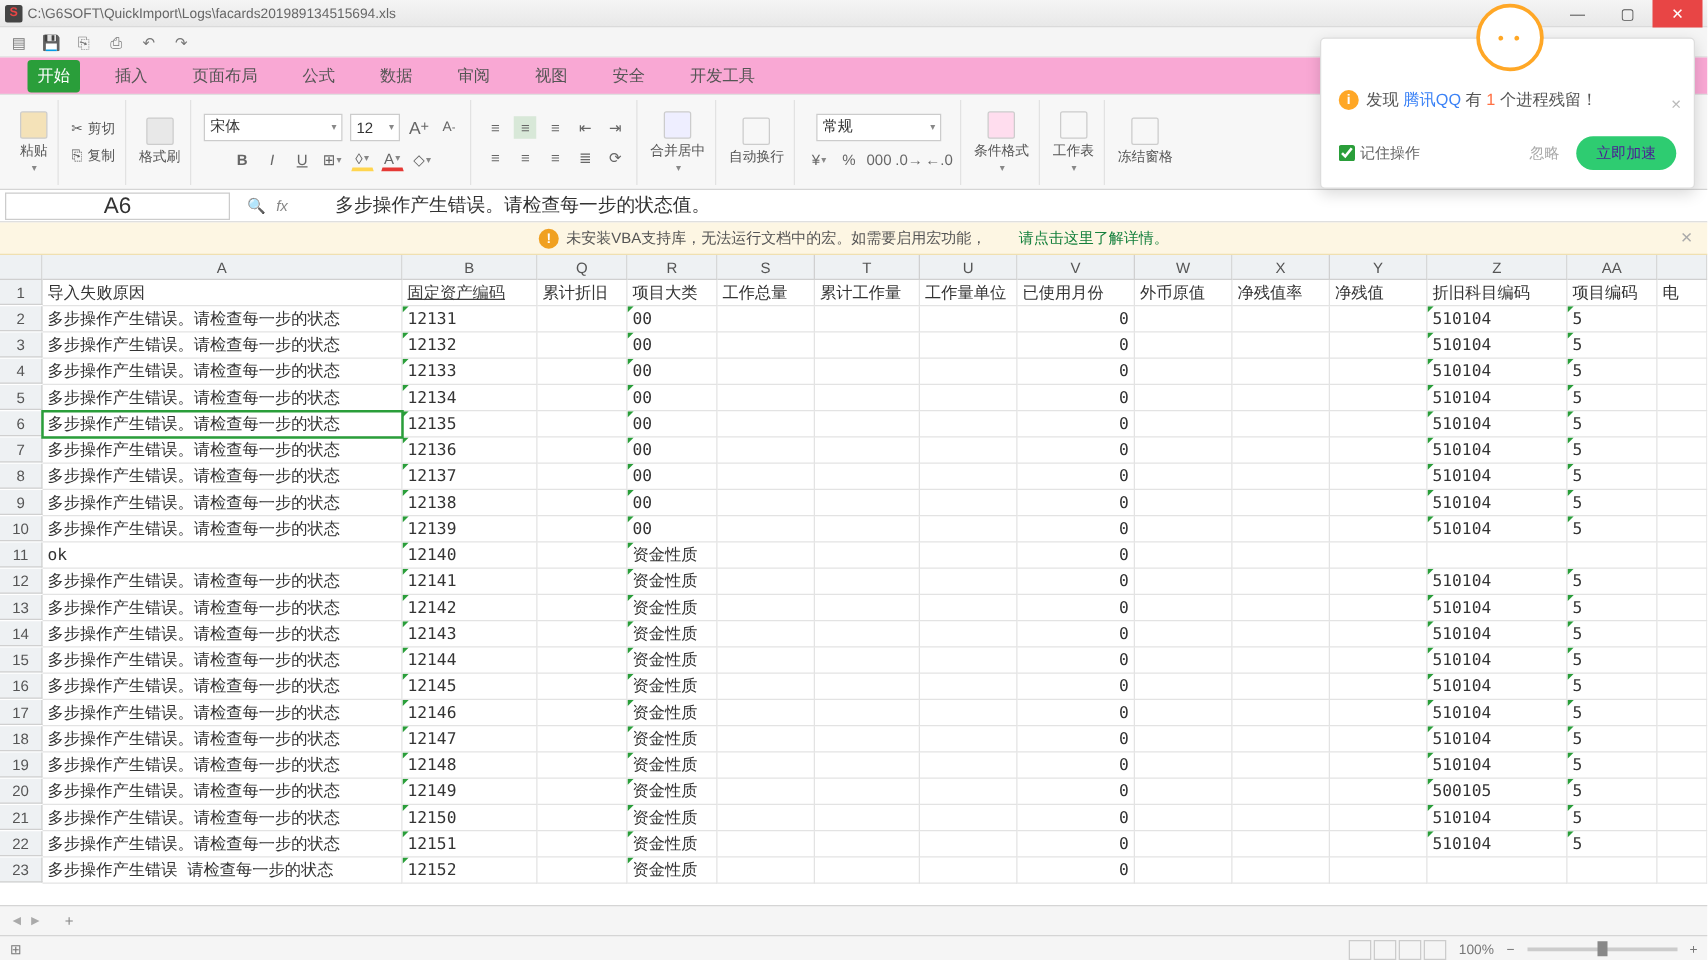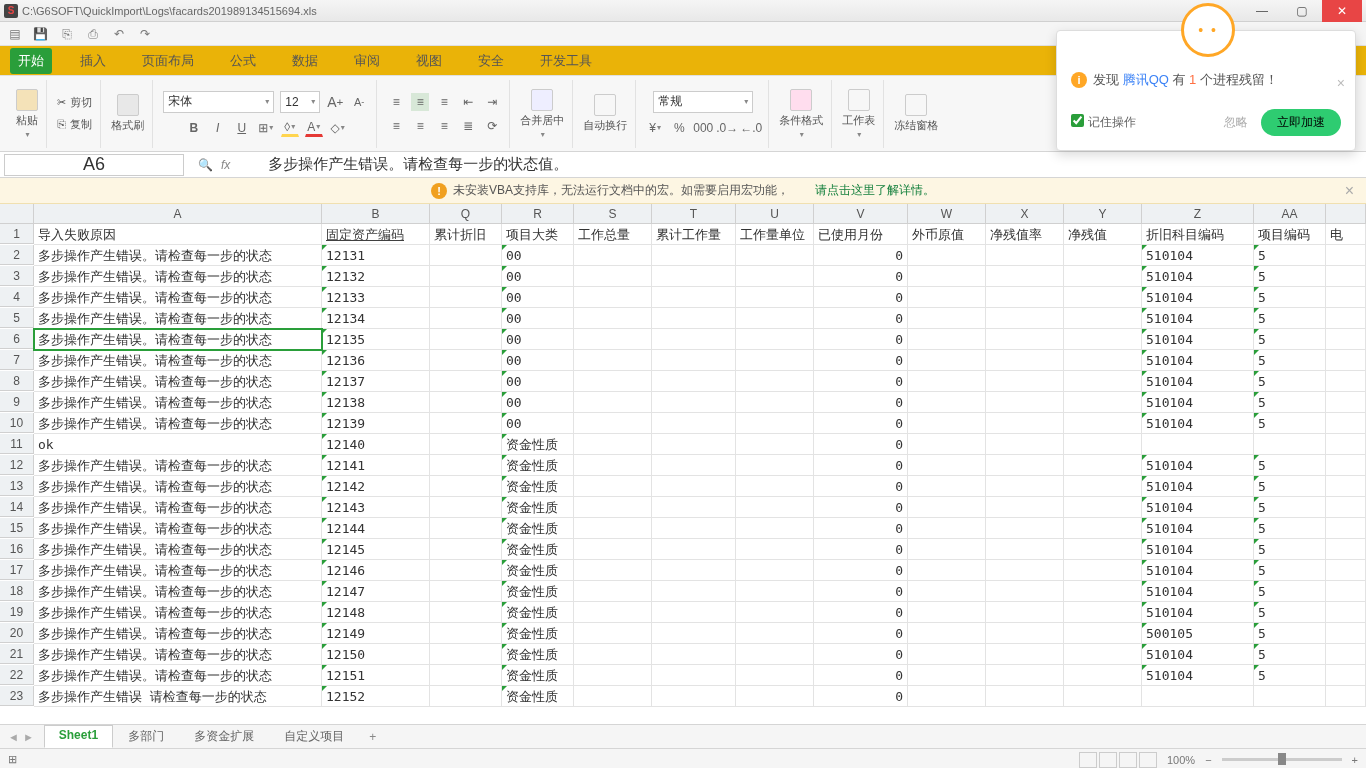--- a/index.html
+++ b/index.html
@@ -5,21 +5,21 @@
 * { margin: 0; padding: 0; box-sizing: border-box; font-family: "Microsoft YaHei", "宋体", sans-serif; }
 body { background: #fff; font-size: 12px; color: #333; overflow: hidden; width: 1366px; height: 768px; position: relative; }
 .titlebar { height: 22px; background: linear-gradient(#f5f5f5,#e8e8e8); border-bottom: 1px solid #d0d0d0; display: flex; align-items: center; padding: 0 4px; }
 .titlebar .appicon { width: 14px; height: 14px; background: #444; border-radius: 2px; margin-right: 4px; display: flex; align-items: center; justify-content: center; color: #e84545; font-weight: bold; font-size: 10px; }
 .titlebar .title { flex: 1; font-size: 11px; color: #666; }
 .winbtns { display: flex; }
 .winbtn { width: 40px; height: 22px; display: flex; align-items: center; justify-content: center; font-size: 12px; color: #555; }
 .winbtn.close { background: #e84545; color: #fff; }
 .qat { height: 24px; background: #f5f5f5; border-bottom: 1px solid #e0e0e0; display: flex; align-items: center; padding: 0 6px; gap: 8px; }
 .qat .qbtn { width: 18px; height: 18px; display: flex; align-items: center; justify-content: center; color: #777; }
-.menubar { height: 30px; background: #eab308; border-bottom: 1px solid #e0e0e0; display: flex; align-items: center; padding: 0 10px; gap: 20px; }
+.menubar { height: 30px; background: #f9a8d4; border-bottom: 1px solid #e0e0e0; display: flex; align-items: center; padding: 0 22px; gap: 20px; }
 .menutab { font-size: 13px; color: #555; padding: 4px 8px; cursor: pointer; }
 .menutab.active { background: #2a9e3a; color: #fff; border-radius: 3px; }
 .ribbon { height: 76px; background: #f7f7f7; border-bottom: 1px solid #d5d5d5; display: flex; align-items: center; padding: 4px 8px; gap: 2px; }
 .rgroup { display: flex; flex-direction: column; align-items: center; padding: 0 8px; border-right: 1px solid #e2e2e2; height: 68px; justify-content: center; gap: 2px; }
 .rgroup.noborder { border-right: none; }
 .rbtn-lg { display: flex; flex-direction: column; align-items: center; gap: 2px; font-size: 11px; color: #555; }
 .rbtn-lg .ricon { width: 22px; height: 22px; border: 1px solid #ccc; border-radius: 2px; }
 .rbtn-sm { display: flex; align-items: center; gap: 4px; font-size: 11px; color: #555; height: 20px; }
 .rrow { display: flex; gap: 6px; align-items: center; }
 .fontsel { height: 22px; border: 1px solid #ccc; background: #fff; padding: 0 4px; font-size: 12px; display: flex; align-items: center; }
@@ -58,24 +58,24 @@
 .zoomslider .thumb { position: absolute; width: 8px; height: 12px; background: #888; top: -5px; left: 56px; }
 .popup { position: absolute; top: 30px; right: 10px; width: 300px; background: #fff; border: 1px solid #ddd; border-radius: 4px; box-shadow: 0 4px 12px rgba(0,0,0,0.15); padding: 16px 14px 14px; z-index: 100; }
 .popup .pclose { position: absolute; top: 44px; right: 10px; color: #bbb; font-size: 14px; }
 .popup .pavatar { position: absolute; top: -28px; right: 120px; width: 54px; height: 54px; border: 3px solid #ffa726; border-radius: 50%; background: #fff; display: flex; align-items: center; justify-content: center; }
 .popup .pavatar::after { content: "• •"; color: #ffa726; font-size: 14px; letter-spacing: 2px; }
 .popup .pmsg { margin-top: 24px; font-size: 13px; color: #555; display: flex; align-items: center; gap: 6px; }
 .popup .pmsg .pi { width: 16px; height: 16px; background: #ffa726; border-radius: 50%; color: #fff; display: flex; align-items: center; justify-content: center; font-size: 11px; font-weight: bold; }
 .popup .pmsg .hl { color: #3b82f6; }
 .popup .pmsg .num { color: #ff7043; }
 .popup .pfoot { margin-top: 20px; display: flex; align-items: center; justify-content: space-between; }
-.popup .chk { display: flex; align-items: flex-start; gap: 4px; font-size: 12px; color: #666; }
+.popup .chk { display: flex; align-items: center; gap: 4px; font-size: 12px; color: #666; }
 .popup .chk input { accent-color: #2a9e3a; }
 .popup .pign { color: #aaa; font-size: 12px; margin-right: 10px; }
-.popup .paccel { background: #2ecc71; color: #000000; border: none; border-radius: 14px; padding: 5px 16px; font-size: 12px; }
+.popup .paccel { background: #2ecc71; color: #4c1d95; border: none; border-radius: 14px; padding: 5px 16px; font-size: 12px; }
 </style>
 </head>
 <body>
 
 <div class="titlebar">
   <div class="appicon">S</div>
   <div class="title">C:\G6SOFT\QuickImport\Logs\facards201989134515694.xls</div>
   <div class="winbtns">
     <div class="winbtn">—</div>
     <div class="winbtn">▢</div>
@@ -594,26 +594,20 @@
       <div class="cell"></div>
       <div class="cell"></div>
     </div>
 </div>
 
 <div class="tabsbar">
   <div class="navbtns">
     <span>◄</span>
     <span>►</span>
   </div>
-  <div id="sheettabs" style="display:flex">
-      <div class="sheettab active">Sheet1</div>
-      <div class="sheettab">多部门</div>
-      <div class="sheettab">多资金扩展</div>
-      <div class="sheettab">自定义项目</div>
-    </div>
   <div class="addsheet">+</div>
 </div>
 
 <div class="statusbar">
   <div>⊞</div>
   <div class="statusright">
     <div class="viewbtns">
       <div class="viewbtn"></div>
       <div class="viewbtn"></div>
       <div class="viewbtn"></div>

